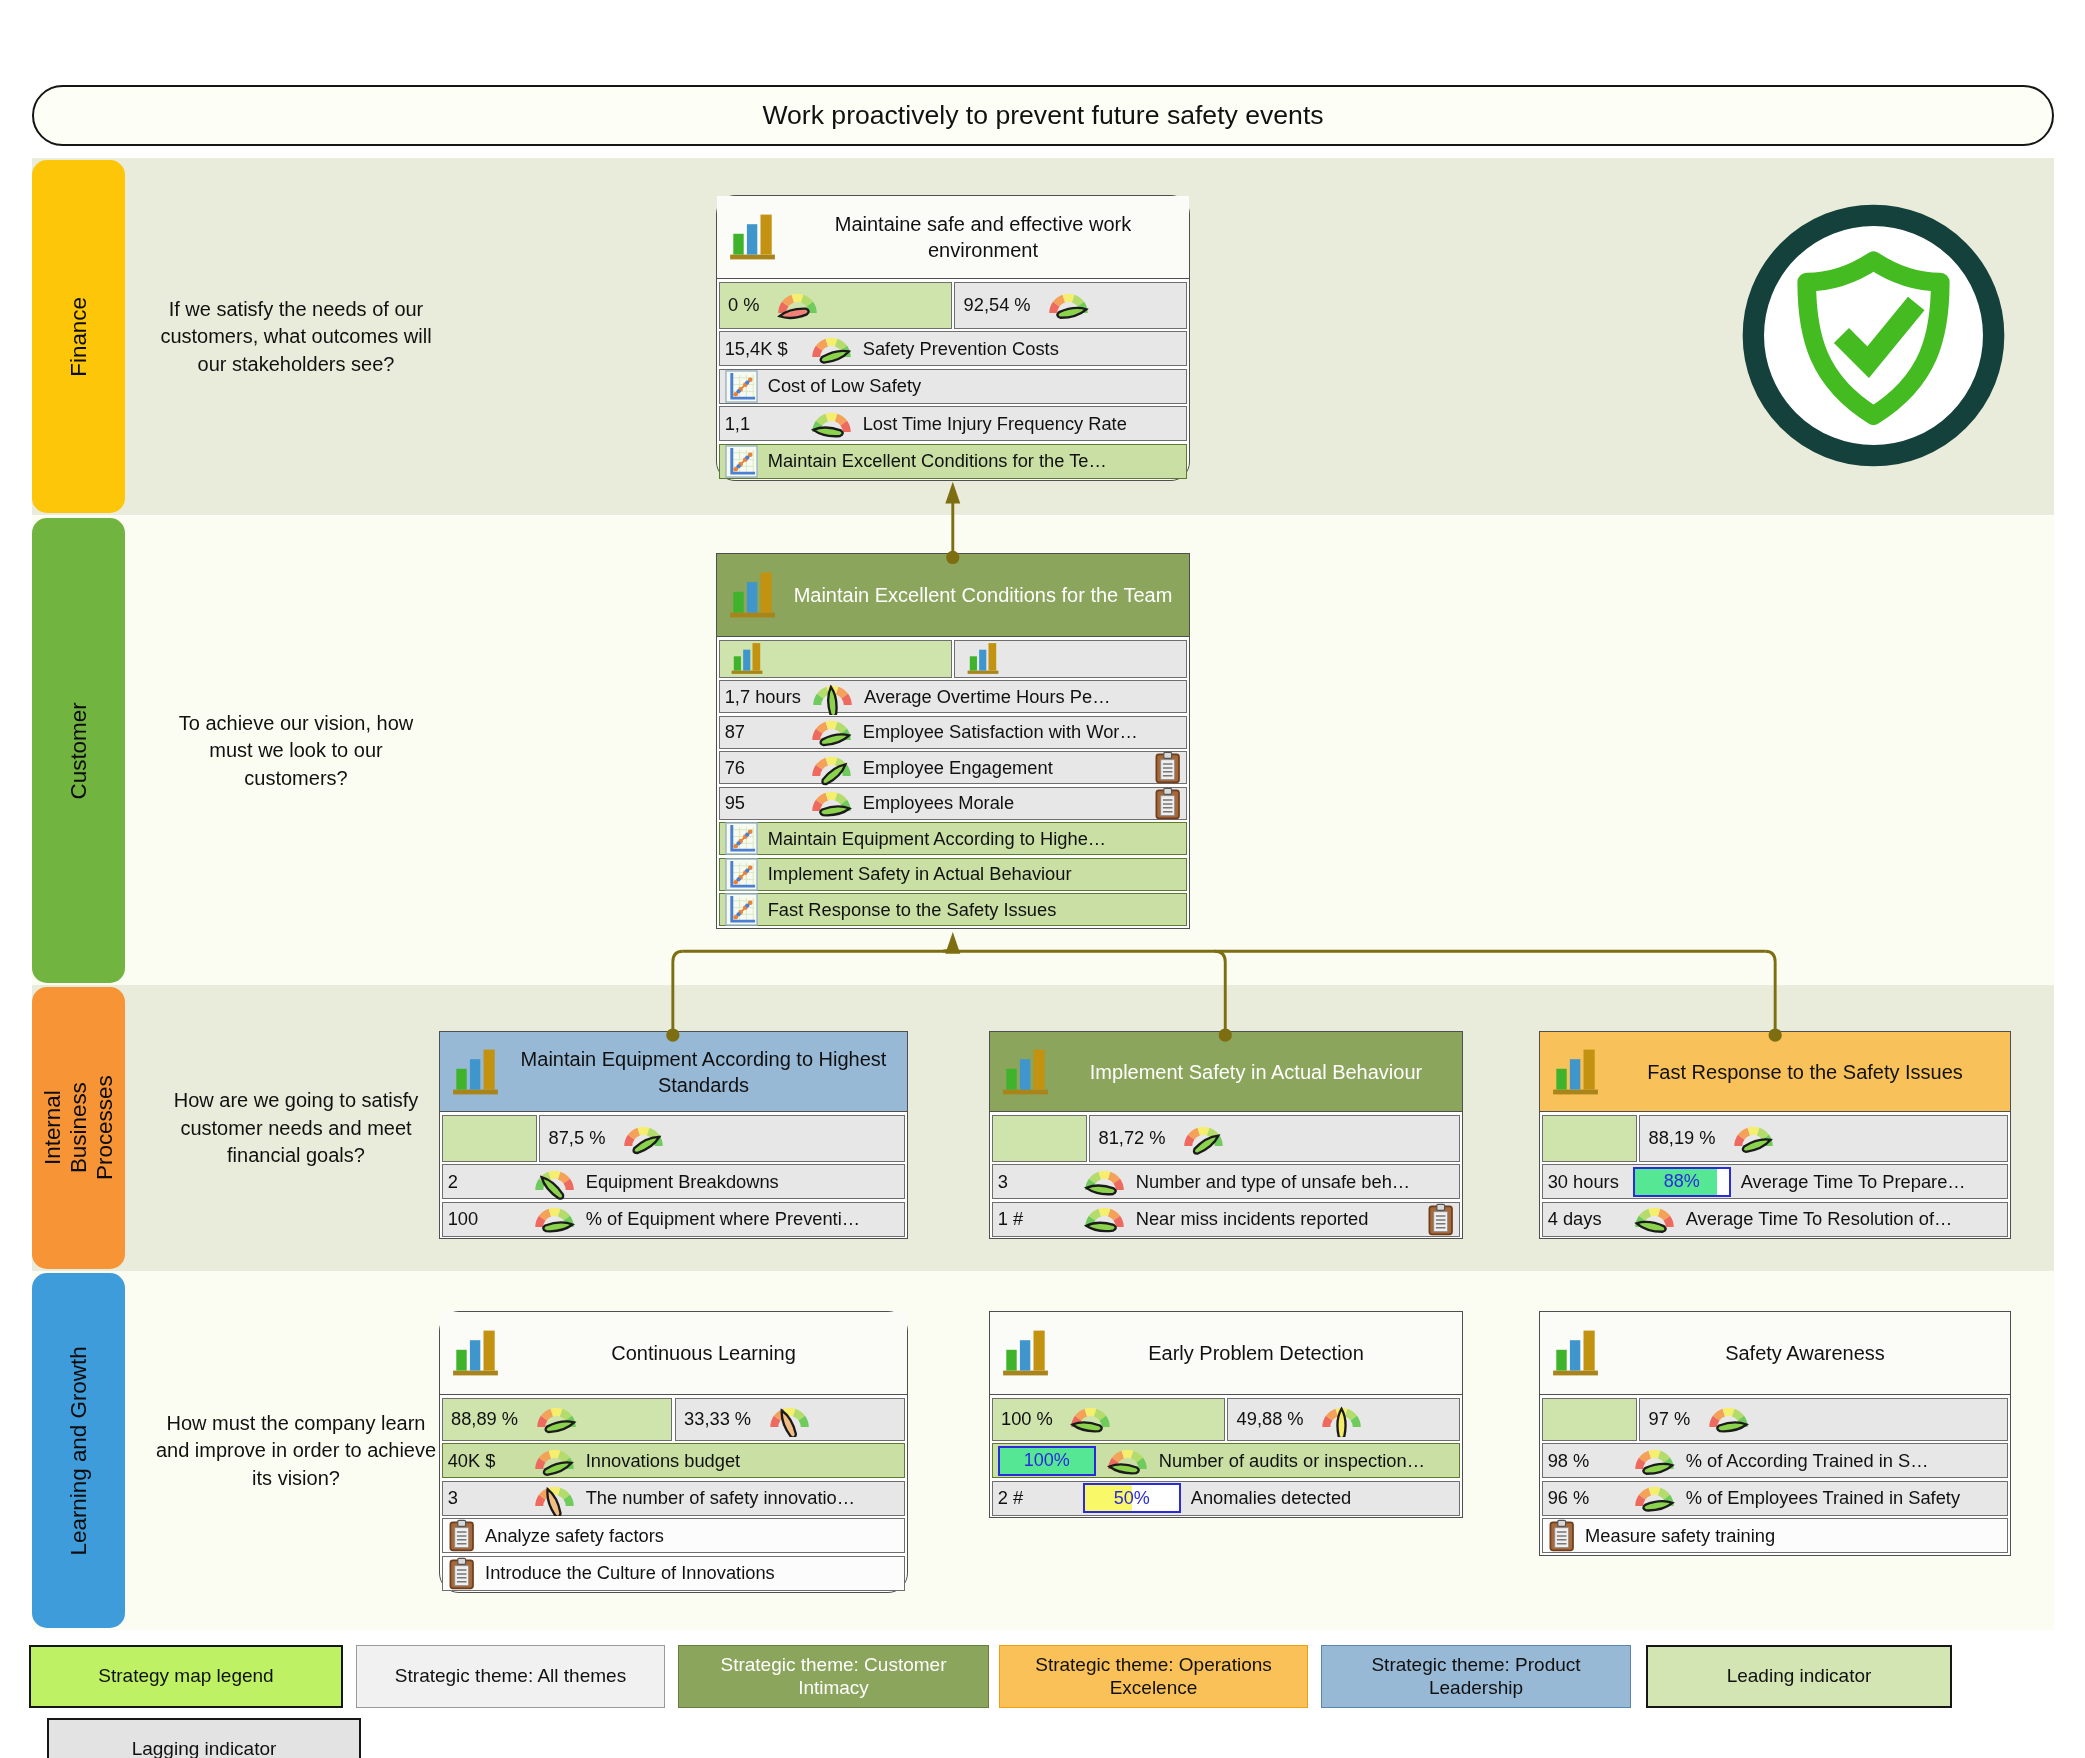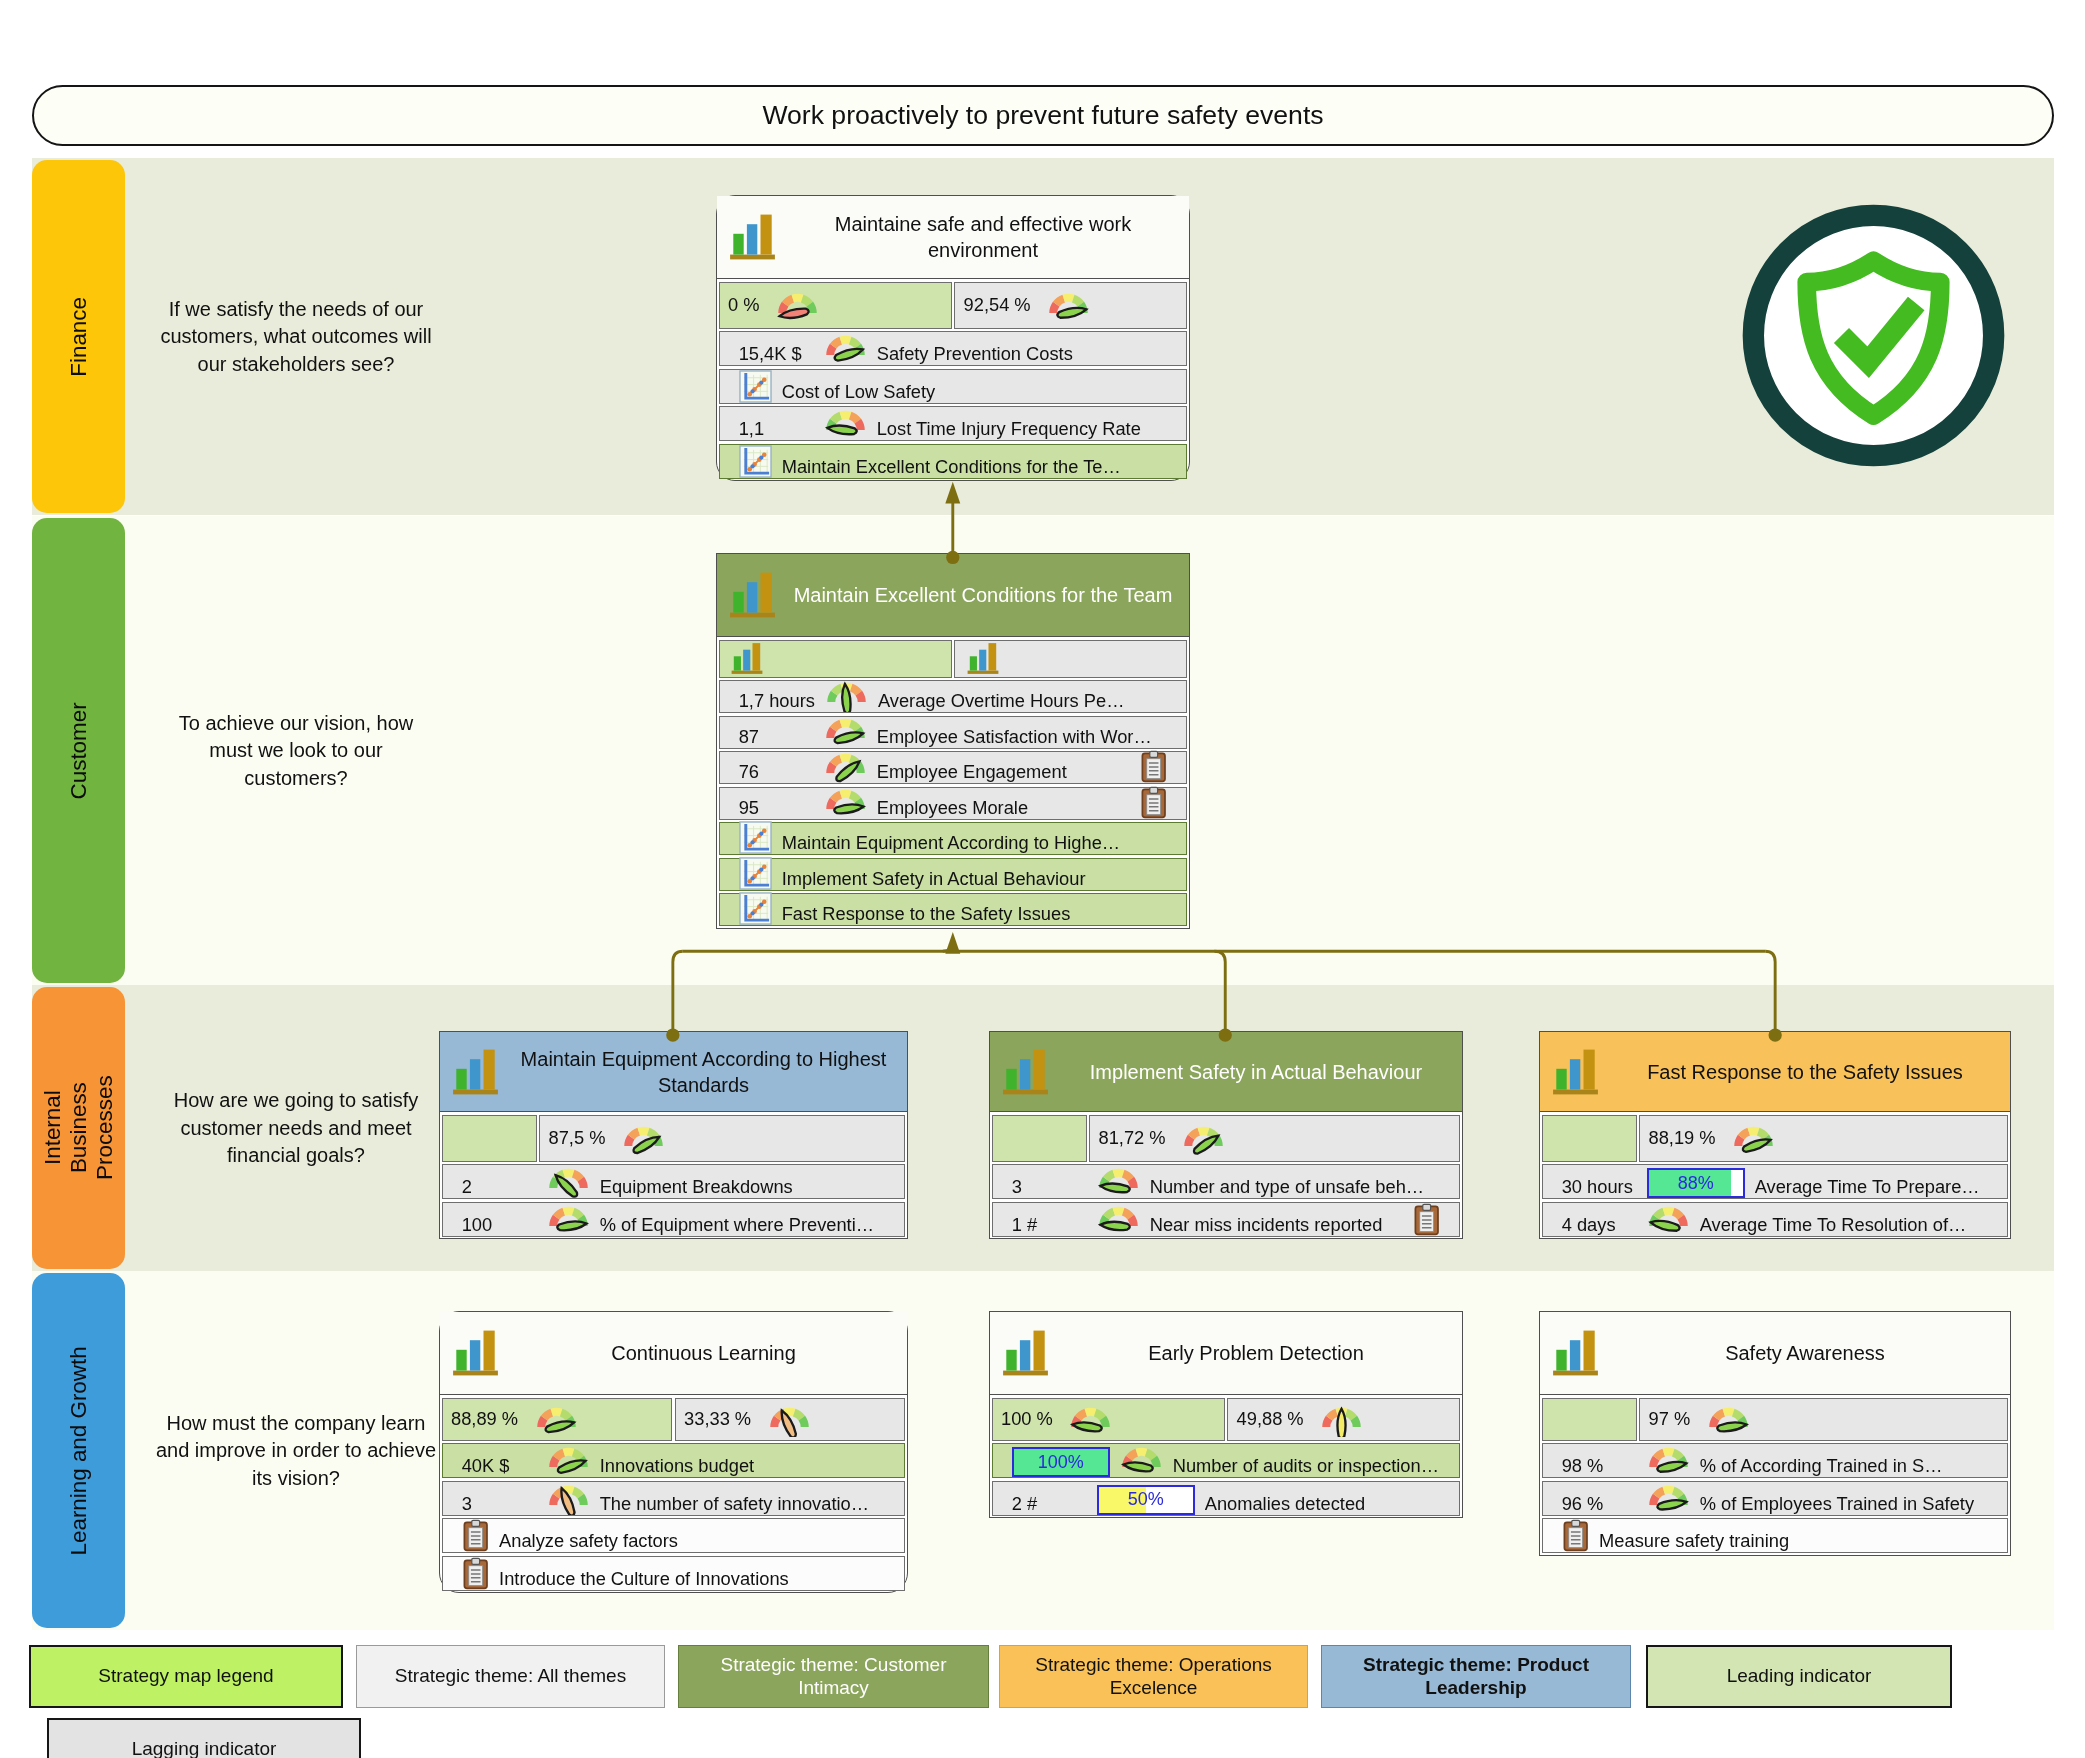--- a/index.html
+++ b/index.html
@@ -26,23 +26,23 @@
         box-sizing:border-box;padding:0 0 1.7px;}
   .card-header{height:83px;display:flex;align-items:center;padding:0 8.3px;
         border-bottom:1.7px solid #4f4f4f;box-sizing:border-box;gap:5px;}
   .proc .card-header{height:80px;}
   .h-white{background:#fbfbf8;}
   .h-olive{background:#8ca55c;color:#fff;}
   .h-blue{background:#97b9d6;}
   .h-orange{background:#f8c159;}
   .card-title{flex:1;text-align:center;font-size:20px;line-height:1.3;}
 
-  .row{display:flex;align-items:flex-end;gap:10px;box-sizing:border-box;
+  .row{display:flex;align-items:center;gap:10px;box-sizing:border-box;
        border:1.7px solid #6e6e6e;background:#e7e7e7;margin:2.5px 1.7px 0;
-       padding:0 19px;height:35px;font-size:18.3px;}
+       padding:0 5px;height:35px;font-size:18.3px;}
   .cust .row{height:33px;}
   .row.green{background:#c9dfa3;border-color:#5d7a33;}
   .row.white{background:#fcfcfc;}
   .split{display:flex;margin:2.5px 1.7px 0;gap:2.5px;}
   .split .cell{flex:1;display:flex;align-items:center;gap:16.6px;border:1.7px solid #6e6e6e;
        background:#e7e7e7;padding:0 8.3px;height:47px;font-size:18.3px;box-sizing:border-box;}
   .cust .split .cell{height:38px;}
   .lg1 .split .cell, .lg2 .split .cell, .lg3 .split .cell{height:43px;}
   .cell.green{background:#cfe3ad;}
   .cell.narrow{flex:0 0 95px;}
@@ -751,21 +751,21 @@
     </div>
   <div class="legend-box lg-all" style="left:356px;top:1597px;width:309px;">
       <span>Strategic theme: All themes</span>
     </div>
   <div class="legend-box lg-ci" style="left:678px;top:1597px;width:311px;">
       <span>Strategic theme: Customer Intimacy</span>
     </div>
   <div class="legend-box lg-oe" style="left:999px;top:1597px;width:309px;">
       <span>Strategic theme: Operations Excelence</span>
     </div>
-  <div class="legend-box lg-pl" style="left:1321px;top:1597px;width:310px;font-weight:bold;">
+  <div class="legend-box lg-pl" style="left:1321px;top:1597px;width:310px;">
       <span>Strategic theme: Product Leadership</span>
     </div>
   <div class="legend-box lg-lead" style="left:1646px;top:1597px;width:306px;">
       <span>Leading indicator</span>
     </div>
   <div class="legend-box lg-lag" style="left:47px;top:1670px;width:314px;">
       <span>Lagging indicator</span>
     </div>
 
 </div>

